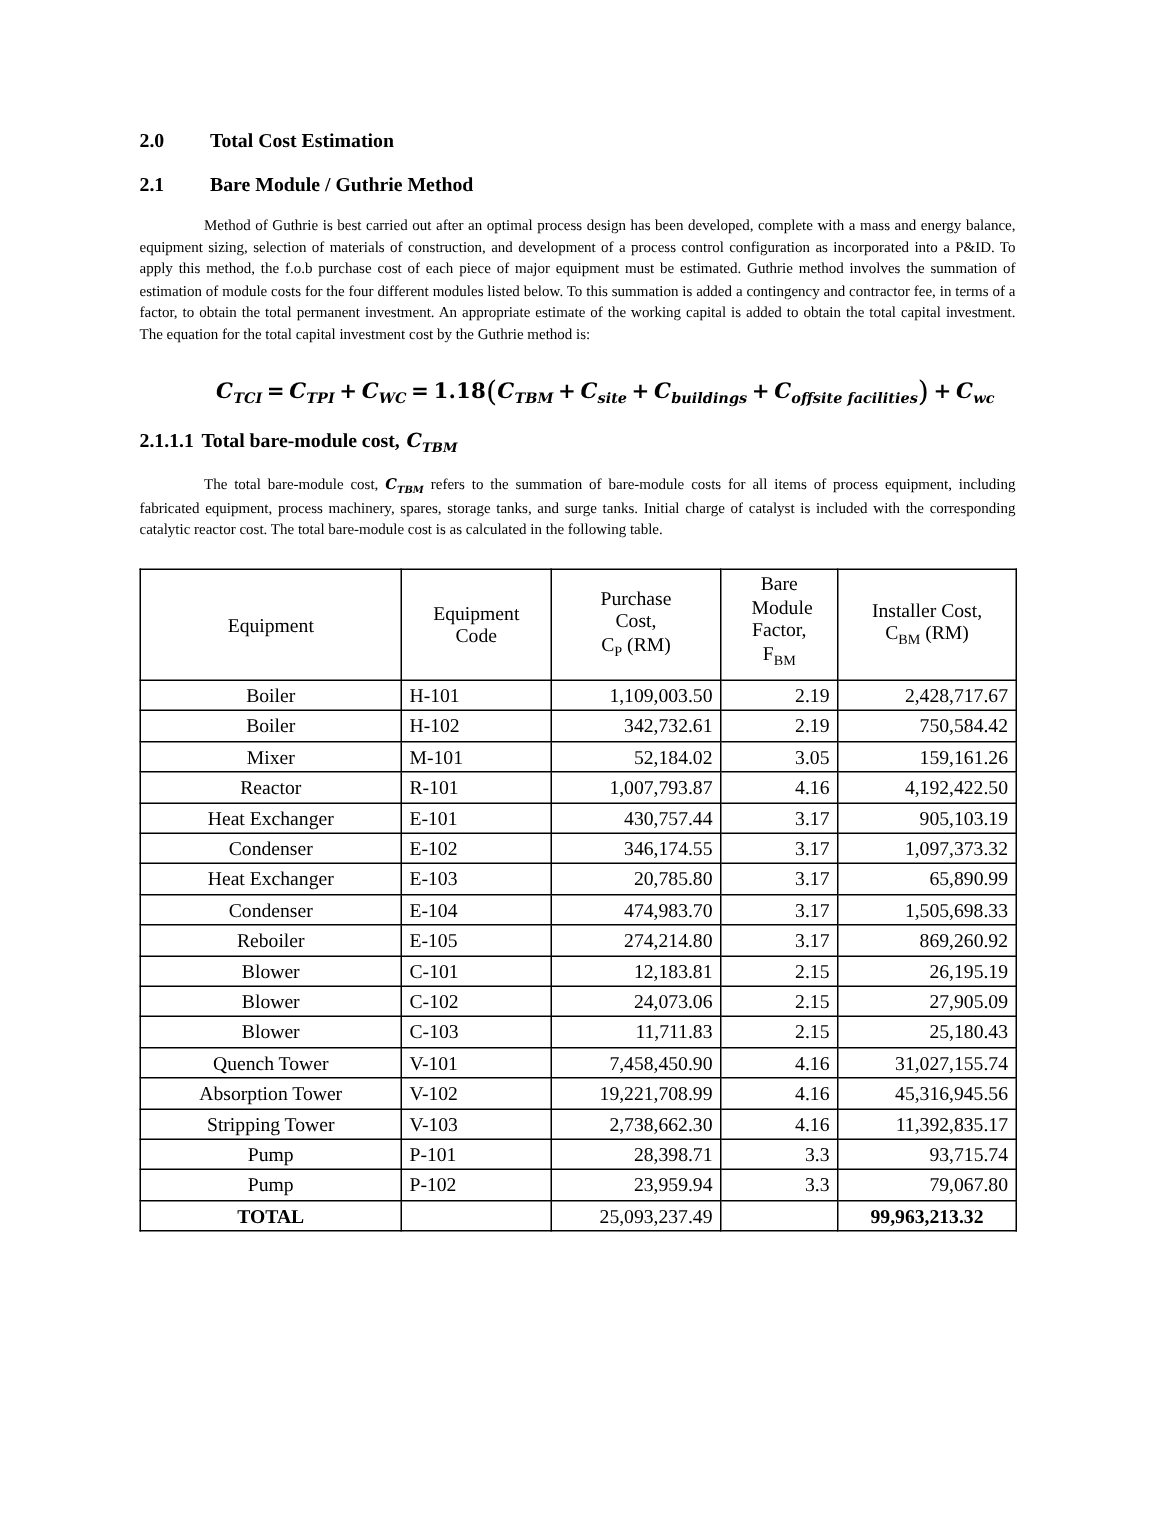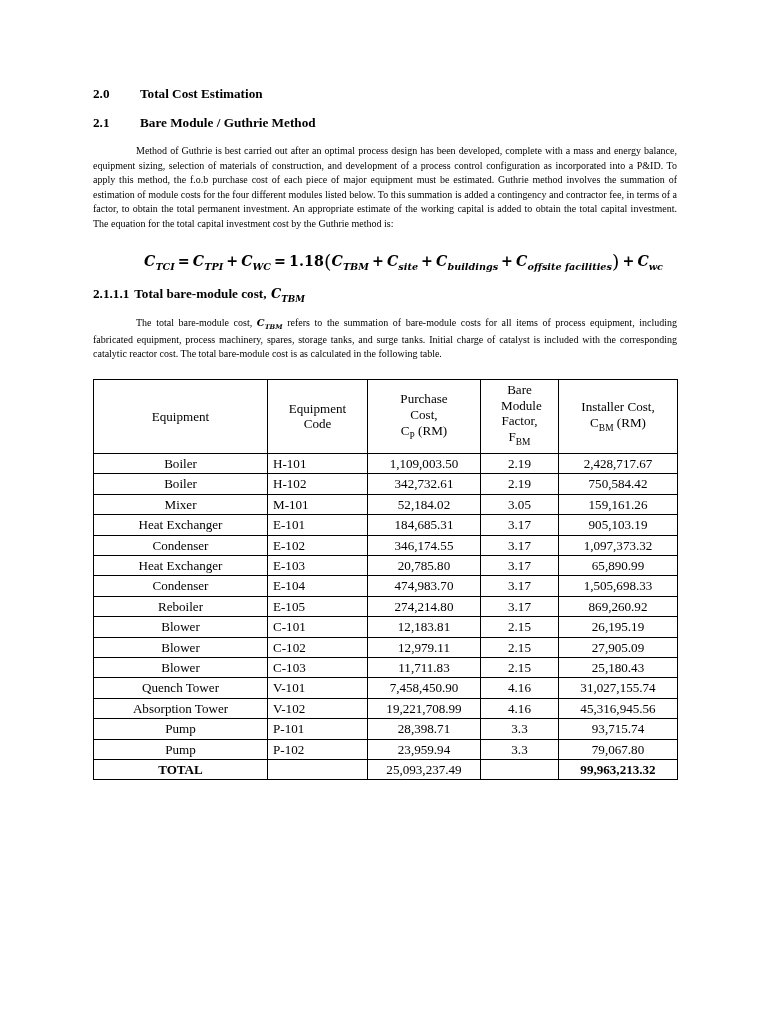--- a/index.html
+++ b/index.html
@@ -150,28 +150,28 @@
   }
   table.cost-table tbody td {
     height: 19.4px;
     line-height: 19.4px;
     padding: 0 5px;
     white-space: nowrap;
     overflow: hidden;
   }
   td.c-name { text-align: center; }
   td.c-code { text-align: left; }
-  td.c-num  { text-align: center; }
+  td.c-num  { text-align: right; }
   tr.total-row td {
     font-weight: bold;
     text-align: center;
   }
   tr.total-row td.c-num-plain {
     font-weight: normal;
-    text-align: center;
+    text-align: right;
   }
   tr.total-row td.c-num-bold {
     font-weight: bold;
     text-align: center;
   }
   tr.total-row td.blank { }
 
   col.w1 { width: 174px; }
   col.w2 { width: 100px; }
   col.w3 { width: 113px; }
@@ -254,23 +254,30 @@
               <td class="c-num">750,584.42</td>
             </tr>
             <tr>
               <td class="c-name">Mixer</td>
               <td class="c-code">M-101</td>
               <td class="c-num">52,184.02</td>
               <td class="c-num">3.05</td>
               <td class="c-num">159,161.26</td>
             </tr>
             <tr>
+              <td class="c-name">Reactor</td>
+              <td class="c-code">R-101</td>
+              <td class="c-num">1,007,793.87</td>
+              <td class="c-num">4.16</td>
+              <td class="c-num">4,192,422.50</td>
+            </tr>
+            <tr>
               <td class="c-name">Heat Exchanger</td>
               <td class="c-code">E-101</td>
-              <td class="c-num">184,685.31</td>
+              <td class="c-num">430,757.44</td>
               <td class="c-num">3.17</td>
               <td class="c-num">905,103.19</td>
             </tr>
             <tr>
               <td class="c-name">Condenser</td>
               <td class="c-code">E-102</td>
               <td class="c-num">346,174.55</td>
               <td class="c-num">3.17</td>
               <td class="c-num">1,097,373.32</td>
             </tr>
@@ -298,21 +305,21 @@
             <tr>
               <td class="c-name">Blower</td>
               <td class="c-code">C-101</td>
               <td class="c-num">12,183.81</td>
               <td class="c-num">2.15</td>
               <td class="c-num">26,195.19</td>
             </tr>
             <tr>
               <td class="c-name">Blower</td>
               <td class="c-code">C-102</td>
-              <td class="c-num">12,979.11</td>
+              <td class="c-num">24,073.06</td>
               <td class="c-num">2.15</td>
               <td class="c-num">27,905.09</td>
             </tr>
             <tr>
               <td class="c-name">Blower</td>
               <td class="c-code">C-103</td>
               <td class="c-num">11,711.83</td>
               <td class="c-num">2.15</td>
               <td class="c-num">25,180.43</td>
             </tr>
@@ -322,20 +329,27 @@
               <td class="c-num">7,458,450.90</td>
               <td class="c-num">4.16</td>
               <td class="c-num">31,027,155.74</td>
             </tr>
             <tr>
               <td class="c-name">Absorption Tower</td>
               <td class="c-code">V-102</td>
               <td class="c-num">19,221,708.99</td>
               <td class="c-num">4.16</td>
               <td class="c-num">45,316,945.56</td>
+            </tr>
+            <tr>
+              <td class="c-name">Stripping Tower</td>
+              <td class="c-code">V-103</td>
+              <td class="c-num">2,738,662.30</td>
+              <td class="c-num">4.16</td>
+              <td class="c-num">11,392,835.17</td>
             </tr>
             <tr>
               <td class="c-name">Pump</td>
               <td class="c-code">P-101</td>
               <td class="c-num">28,398.71</td>
               <td class="c-num">3.3</td>
               <td class="c-num">93,715.74</td>
             </tr>
             <tr>
               <td class="c-name">Pump</td>

